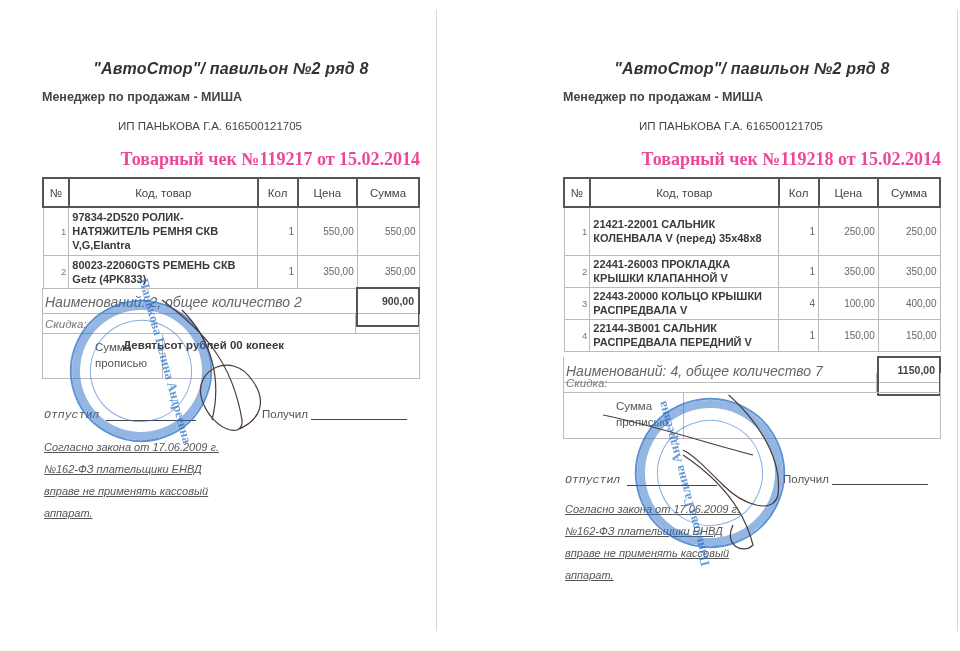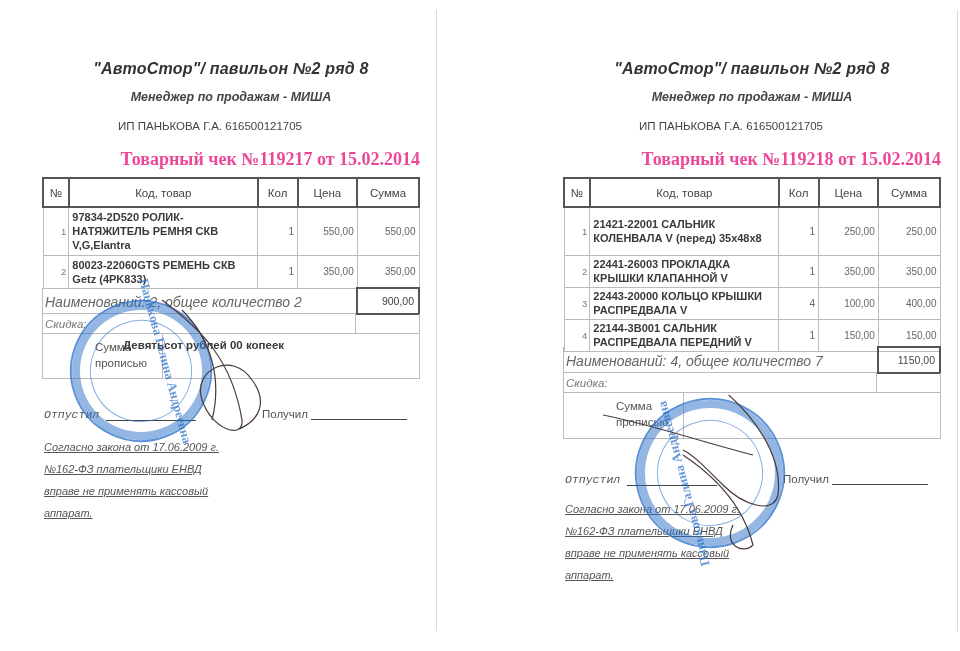--- a/index.html
+++ b/index.html
@@ -9,38 +9,38 @@
   .fold { position: absolute; top: 10px; bottom: 20px; width: 1px; background: #d8d8d8; }
   .fold.f1 { left: 436px; }
   .fold.f2 { left: 957px; }
 
   .receipt { position: absolute; top: 0; width: 400px; height: 651px; }
   .receipt.r1 { left: 42px; }
   .receipt.r2 { left: 563px; }
 
   .store { position: absolute; top: 60px; left: 0; width: 378px; text-align: center;
            font-weight: bold; font-style: italic; font-size: 16px; color: #333; letter-spacing: 0.2px; }
-  .manager { position: absolute; top: 90px; left: 0; width: 378px; text-align: center;
-             font-weight: bold; font-style: italic; font-size: 12.5px; color: #444; }
+  .manager { position: absolute; top: 90px; left: 0; width: 378px; text-align: left;
+             font-weight: bold; font-size: 12.5px; color: #444; }
   .ip { position: absolute; top: 120px; left: 76px; font-size: 11.5px; color: #444; }
   .title { position: absolute; top: 149px; left: 0; width: 378px; text-align: right;
            font-family: "Liberation Serif", serif; font-weight: bold; font-size: 18px; color: #ec4899; }
 
   table.items { position: absolute; top: 177px; left: 0; width: 378px; border-collapse: collapse; font-size: 11px; }
   table.items th { font-weight: normal; color: #444; border: 2px solid #555; height: 29px; font-size: 11.5px; }
   table.items td { border: 1px solid #bbb; vertical-align: middle; }
   table.items td.num { text-align: right; font-size: 9.5px; color: #777; padding-right: 2px; width: 26px; }
   table.items td.name { font-weight: bold; font-size: 11px; color: #3a3a3a; padding: 1px 3px; line-height: 14px; }
   table.items td.qty, table.items td.price, table.items td.sum { text-align: right; font-size: 10px; color: #666; padding-right: 3px; }
   col.c-no { width: 26px; } col.c-name { width: 190px; } col.c-qty { width: 40px; } col.c-price { width: 60px; } col.c-sum { width: 62px; }
 
   .summary { position: absolute; left: 0; width: 378px; height: 26px; border-bottom: 1px solid #bbb; border-left: 1px solid #bbb; }
   .summary .lbl { position: absolute; left: 2px; top: 6px; font-style: italic; font-size: 14px; color: #666; }
-  .summary .total { position: absolute; right: 0; top: -1px; width: 64px; height: 28px; border: 2px solid #555;
-                    text-align: right; padding-right: 4px; line-height: 24px; font-weight: normal; font-size: 10.5px; color: #444; }
+  .summary .total { position: absolute; right: 0; top: -1px; width: 64px; height: 40px; border: 2px solid #555;
+                    text-align: right; padding-right: 4px; line-height: 24px; font-weight: bold; font-size: 10.5px; color: #444; }
   .discount { position: absolute; left: 0; width: 378px; height: 20px; border-bottom: 1px solid #bbb; border-left: 1px solid #bbb; border-right: 1px solid #bbb; }
   .discount .lbl { position: absolute; left: 2px; top: 4px; font-style: italic; font-size: 11.5px; color: #777; }
   .discount .cell { position: absolute; right: 0; top: 0; width: 64px; height: 19px; border-left: 1px solid #bbb; }
   .words { position: absolute; left: 0; width: 378px; border: 1px solid #bbb; border-top: none; }
   .words .lbl { position: absolute; left: 0; top: 0; width: 72px; height: 100%; border-right: 1px solid #bbb;
                 font-size: 11.5px; color: #555; padding: 5px 0 0 4px; line-height: 16px; margin-left: 48px; }
   .words .val { position: absolute; left: 80px; top: 5px; font-weight: bold; font-size: 11.5px; color: #3a3a3a; }
 
   .sign { position: absolute; font-size: 11.5px; color: #555; }
   .sign.italic { font-style: italic; font-family: Liberation Mono, monospace; }
@@ -180,21 +180,21 @@
       <tr style="height:32px;">
         <td class="num">4</td>
         <td class="name">22144-3B001  САЛЬНИК РАСПРЕДВАЛА ПЕРЕДНИЙ V</td>
         <td class="qty">1</td>
         <td class="price">150,00</td>
         <td class="sum">150,00</td>
       </tr>
     </tbody>
   </table>
 
-  <div class="summary" style="top:347px;padding-left:19px;">
+  <div class="summary" style="top:357px;padding-left:19px;">
     <span class="lbl">Наименований: 4, общее количество 7</span>
     <span class="total">1150,00</span>
   </div>
   <div class="discount" style="top:373px;">
     <span class="lbl">Скидка:</span>
     <span class="cell"></span>
   </div>
   <div class="words" style="top:393px; height:46px;">
     <span class="lbl">Сумма прописью</span>
   </div>

